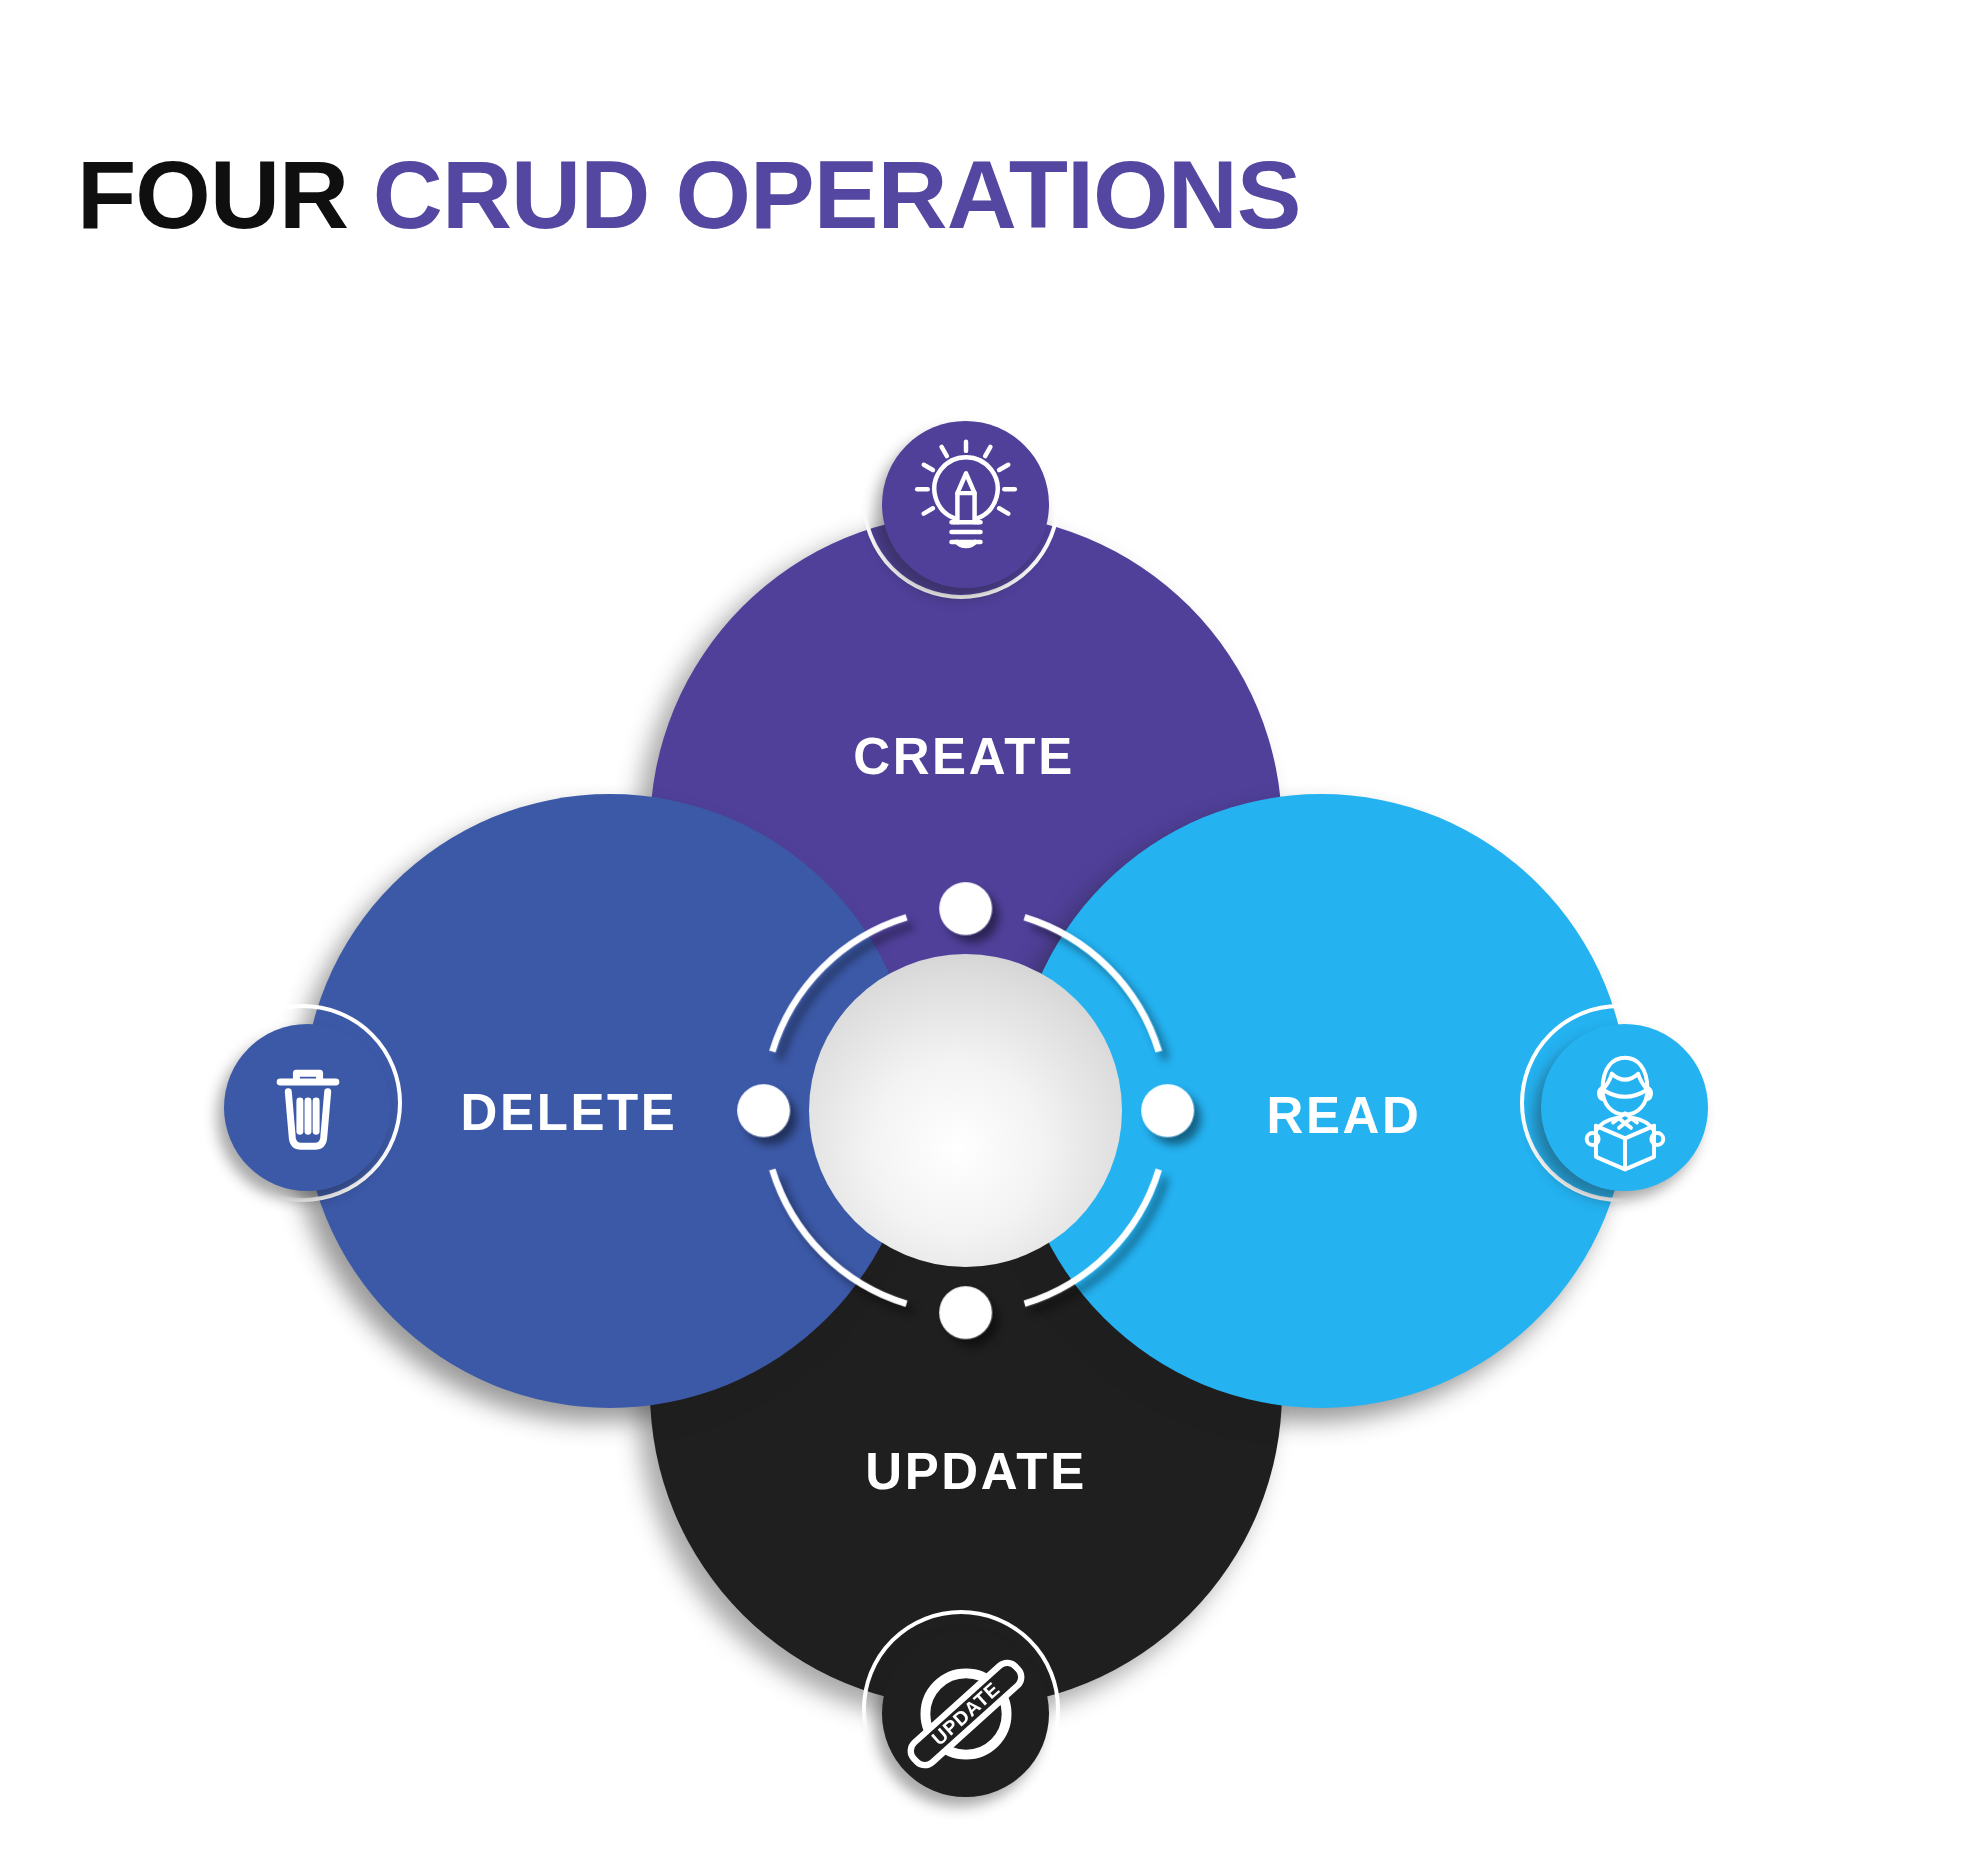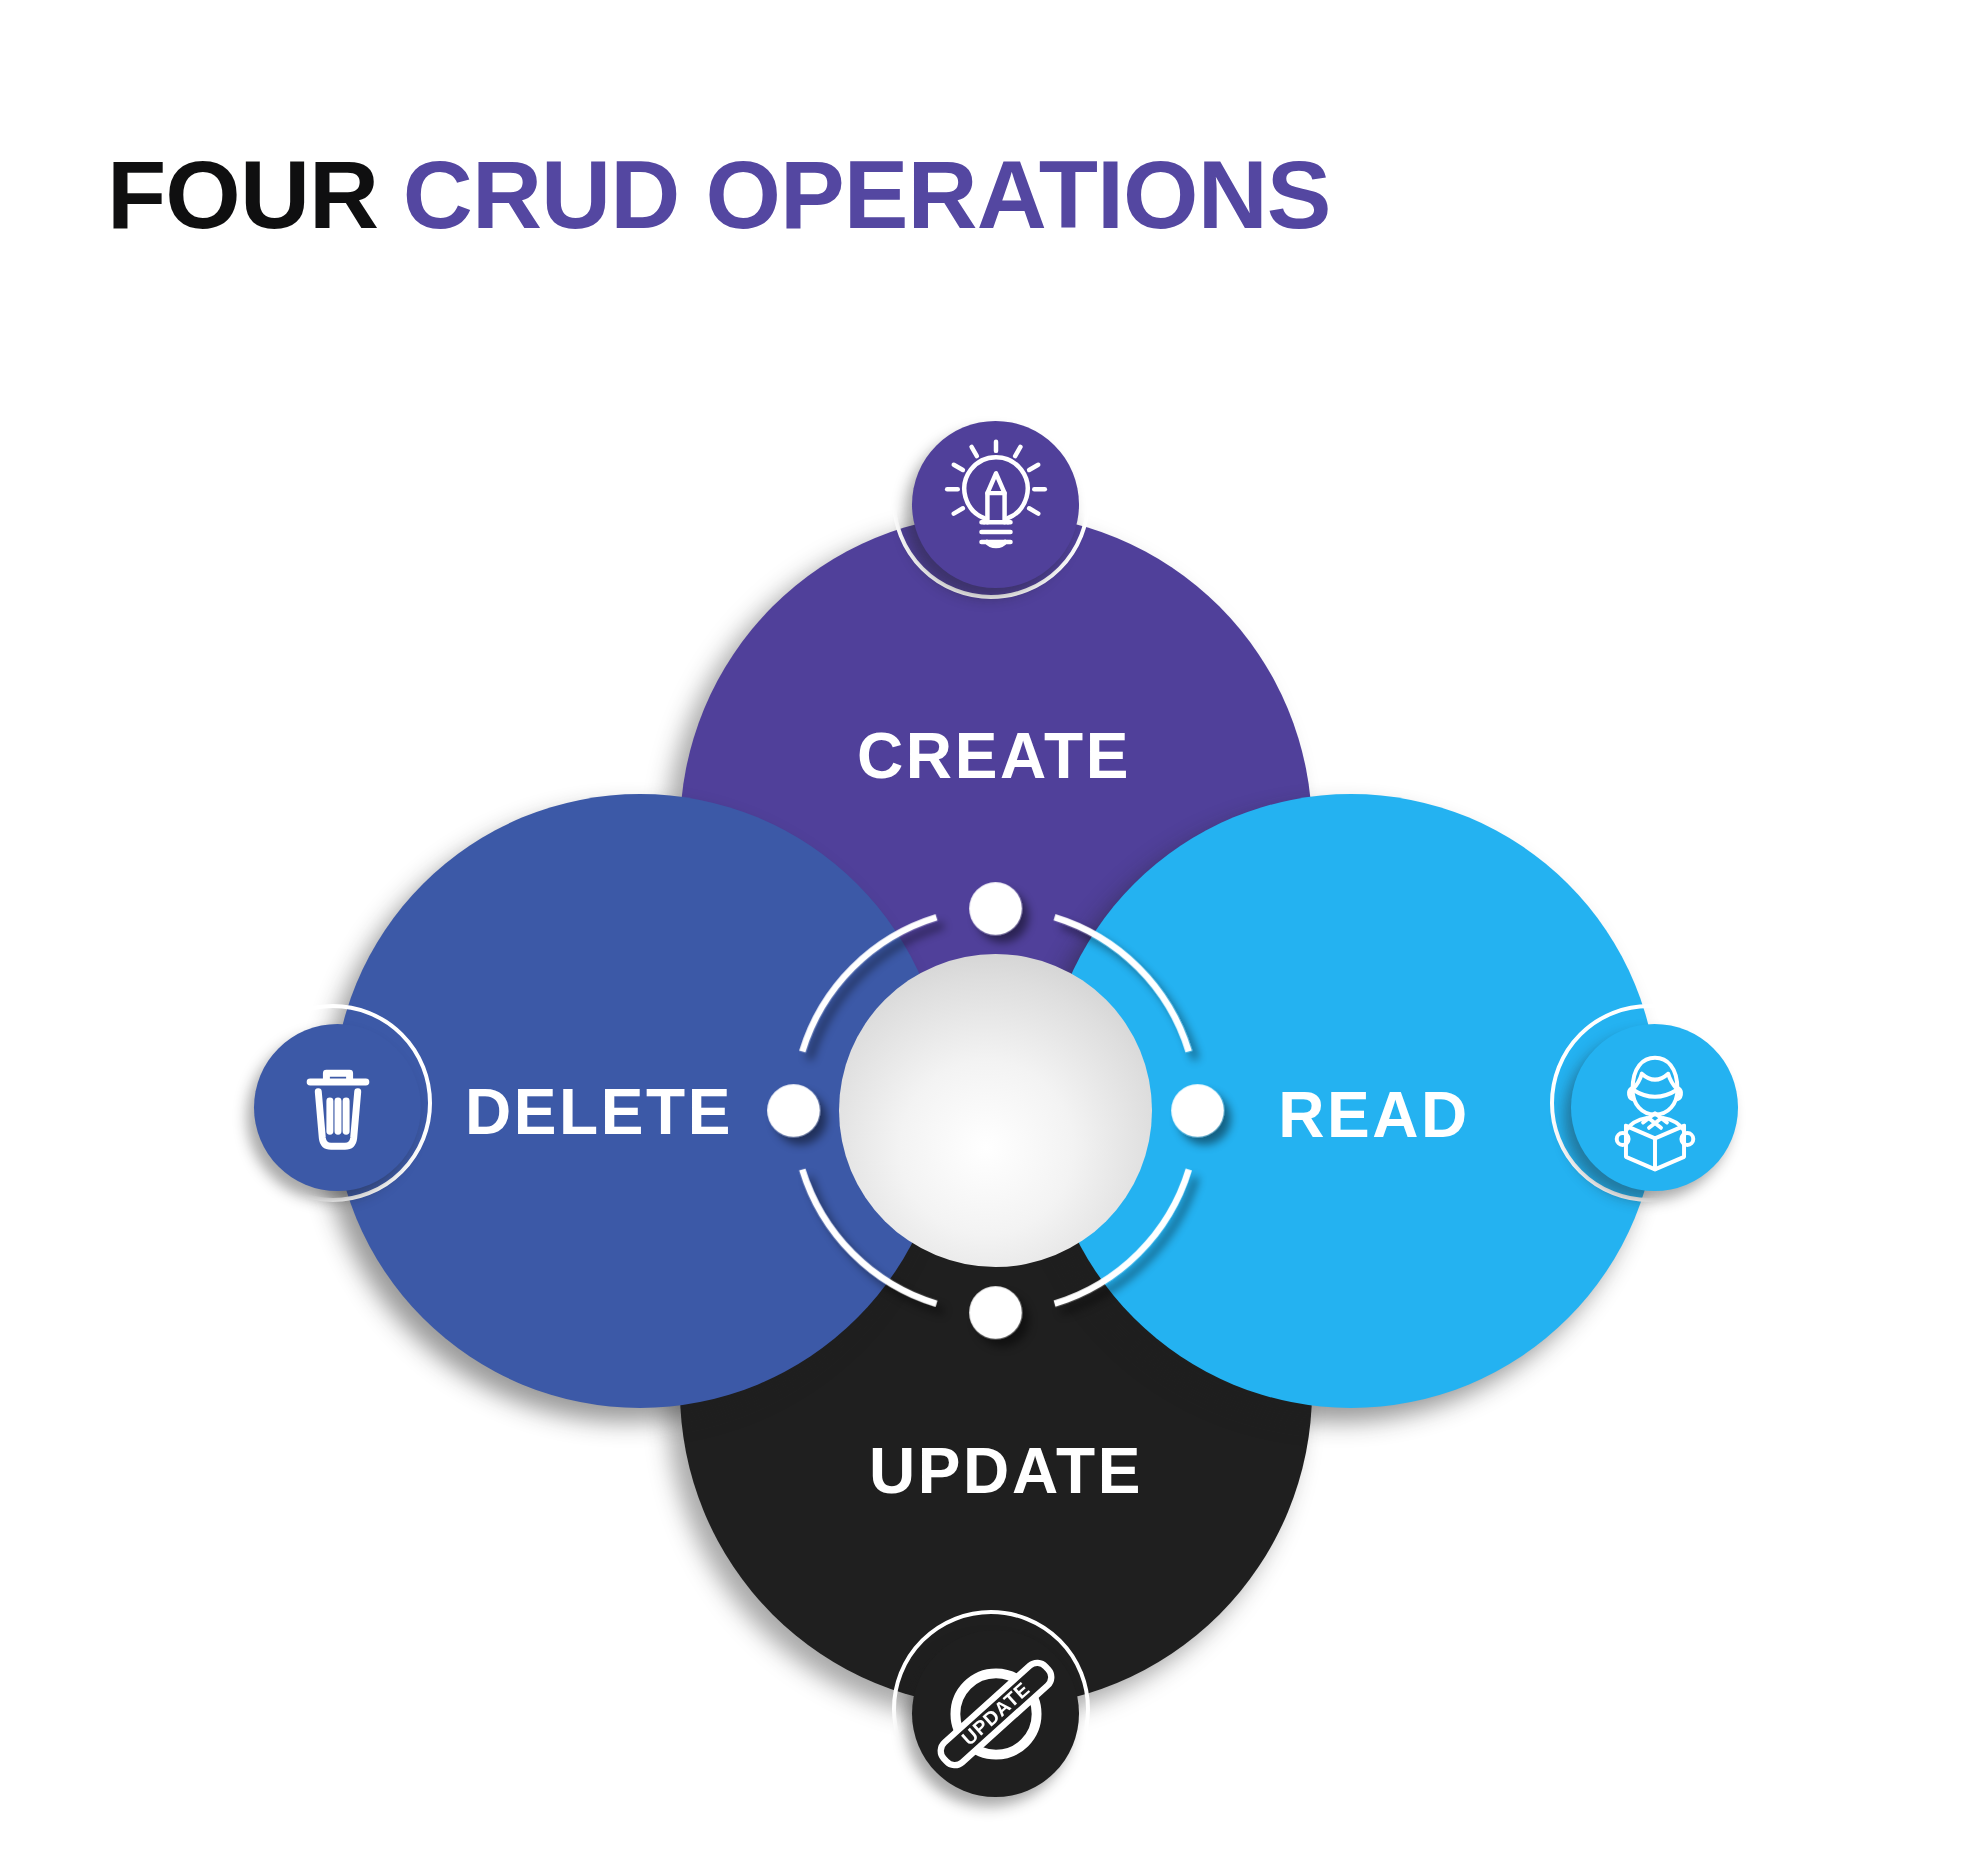--- a/index.html
+++ b/index.html
@@ -1,18 +1,18 @@
 <!DOCTYPE html>
 <html style="font-size:14px"><head>
 <meta charset="utf-8">
 <style>
   html,body{margin:0;padding:0;background:#ffffff;}
   .canvas{
     position:relative;width:1775px;height:1871px;overflow:hidden;
-    background:#ffffff;font-family:"Liberation Sans",sans-serif;margin-left:30px;
+    background:#ffffff;font-family:"Liberation Sans",sans-serif;
   }
   
   .page-title{
     position:absolute;left:77px;top:139px;margin:0;
     font-size:97px;font-weight:bold;letter-spacing:-0.9px;line-height:1.15;
     white-space:nowrap;
   }
   .title-black{color:#0f0f10;}
   .title-purple{color:#5447a1;margin-left:24.6px;}
   
@@ -47,21 +47,21 @@
   .badge svg{display:block;}
   
   .sphere{
     position:absolute;left:809px;top:954px;width:313px;height:313px;border-radius:50%;
     background:radial-gradient(circle at 47% 62%, #ffffff 0%, #f3f3f3 34%, #dedede 66%, #c3c3c3 100%);
   }
   .center-overlay{position:absolute;left:702px;top:847px;width:527px;height:527px;}
   
   .node-label{
     position:absolute;transform:translate(-50%,-50%);
-    color:#ffffff;font-size:64px;font-weight:bold;letter-spacing:2.6px;white-space:nowrap;
+    color:#ffffff;font-size:51px;font-weight:bold;letter-spacing:2.6px;white-space:nowrap;
   }
   .node-label.create{left:964px;top:756px;}
   .node-label.delete{left:569px;top:1112px;text-align:center;}
   .node-label.read{left:1344px;top:1115px;}
   .node-label.update{left:976px;top:1471px;}
 </style>
 </head>
 <body>
 
 <div class="canvas">

